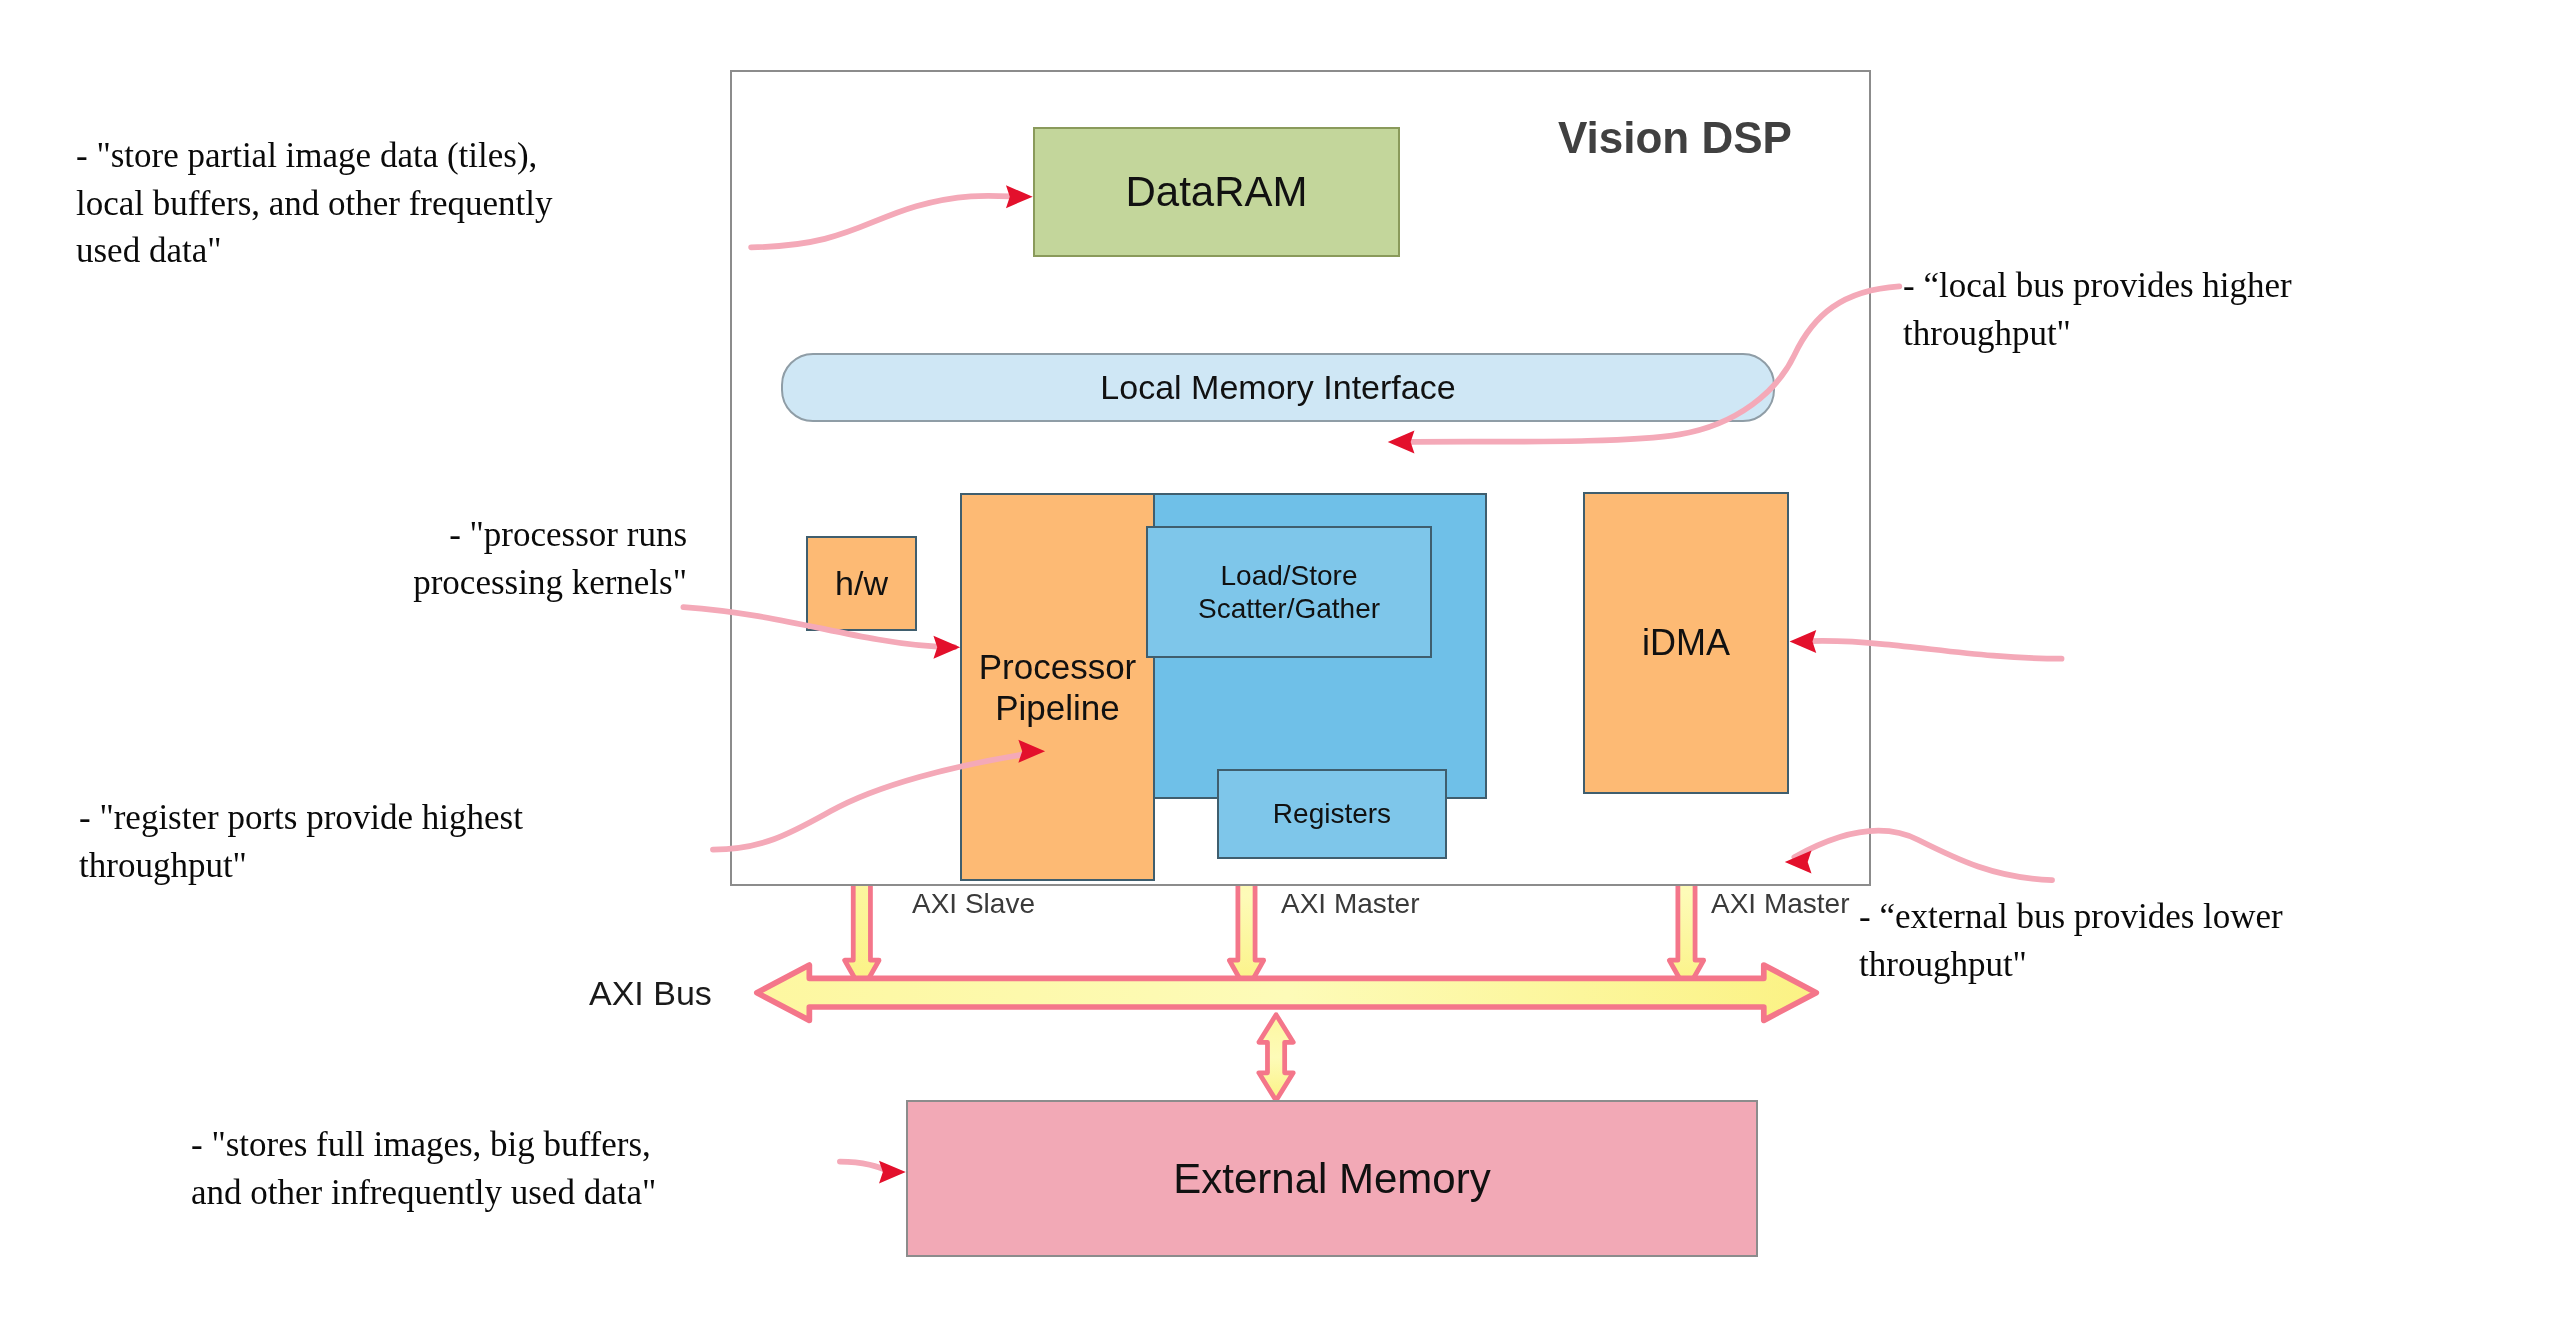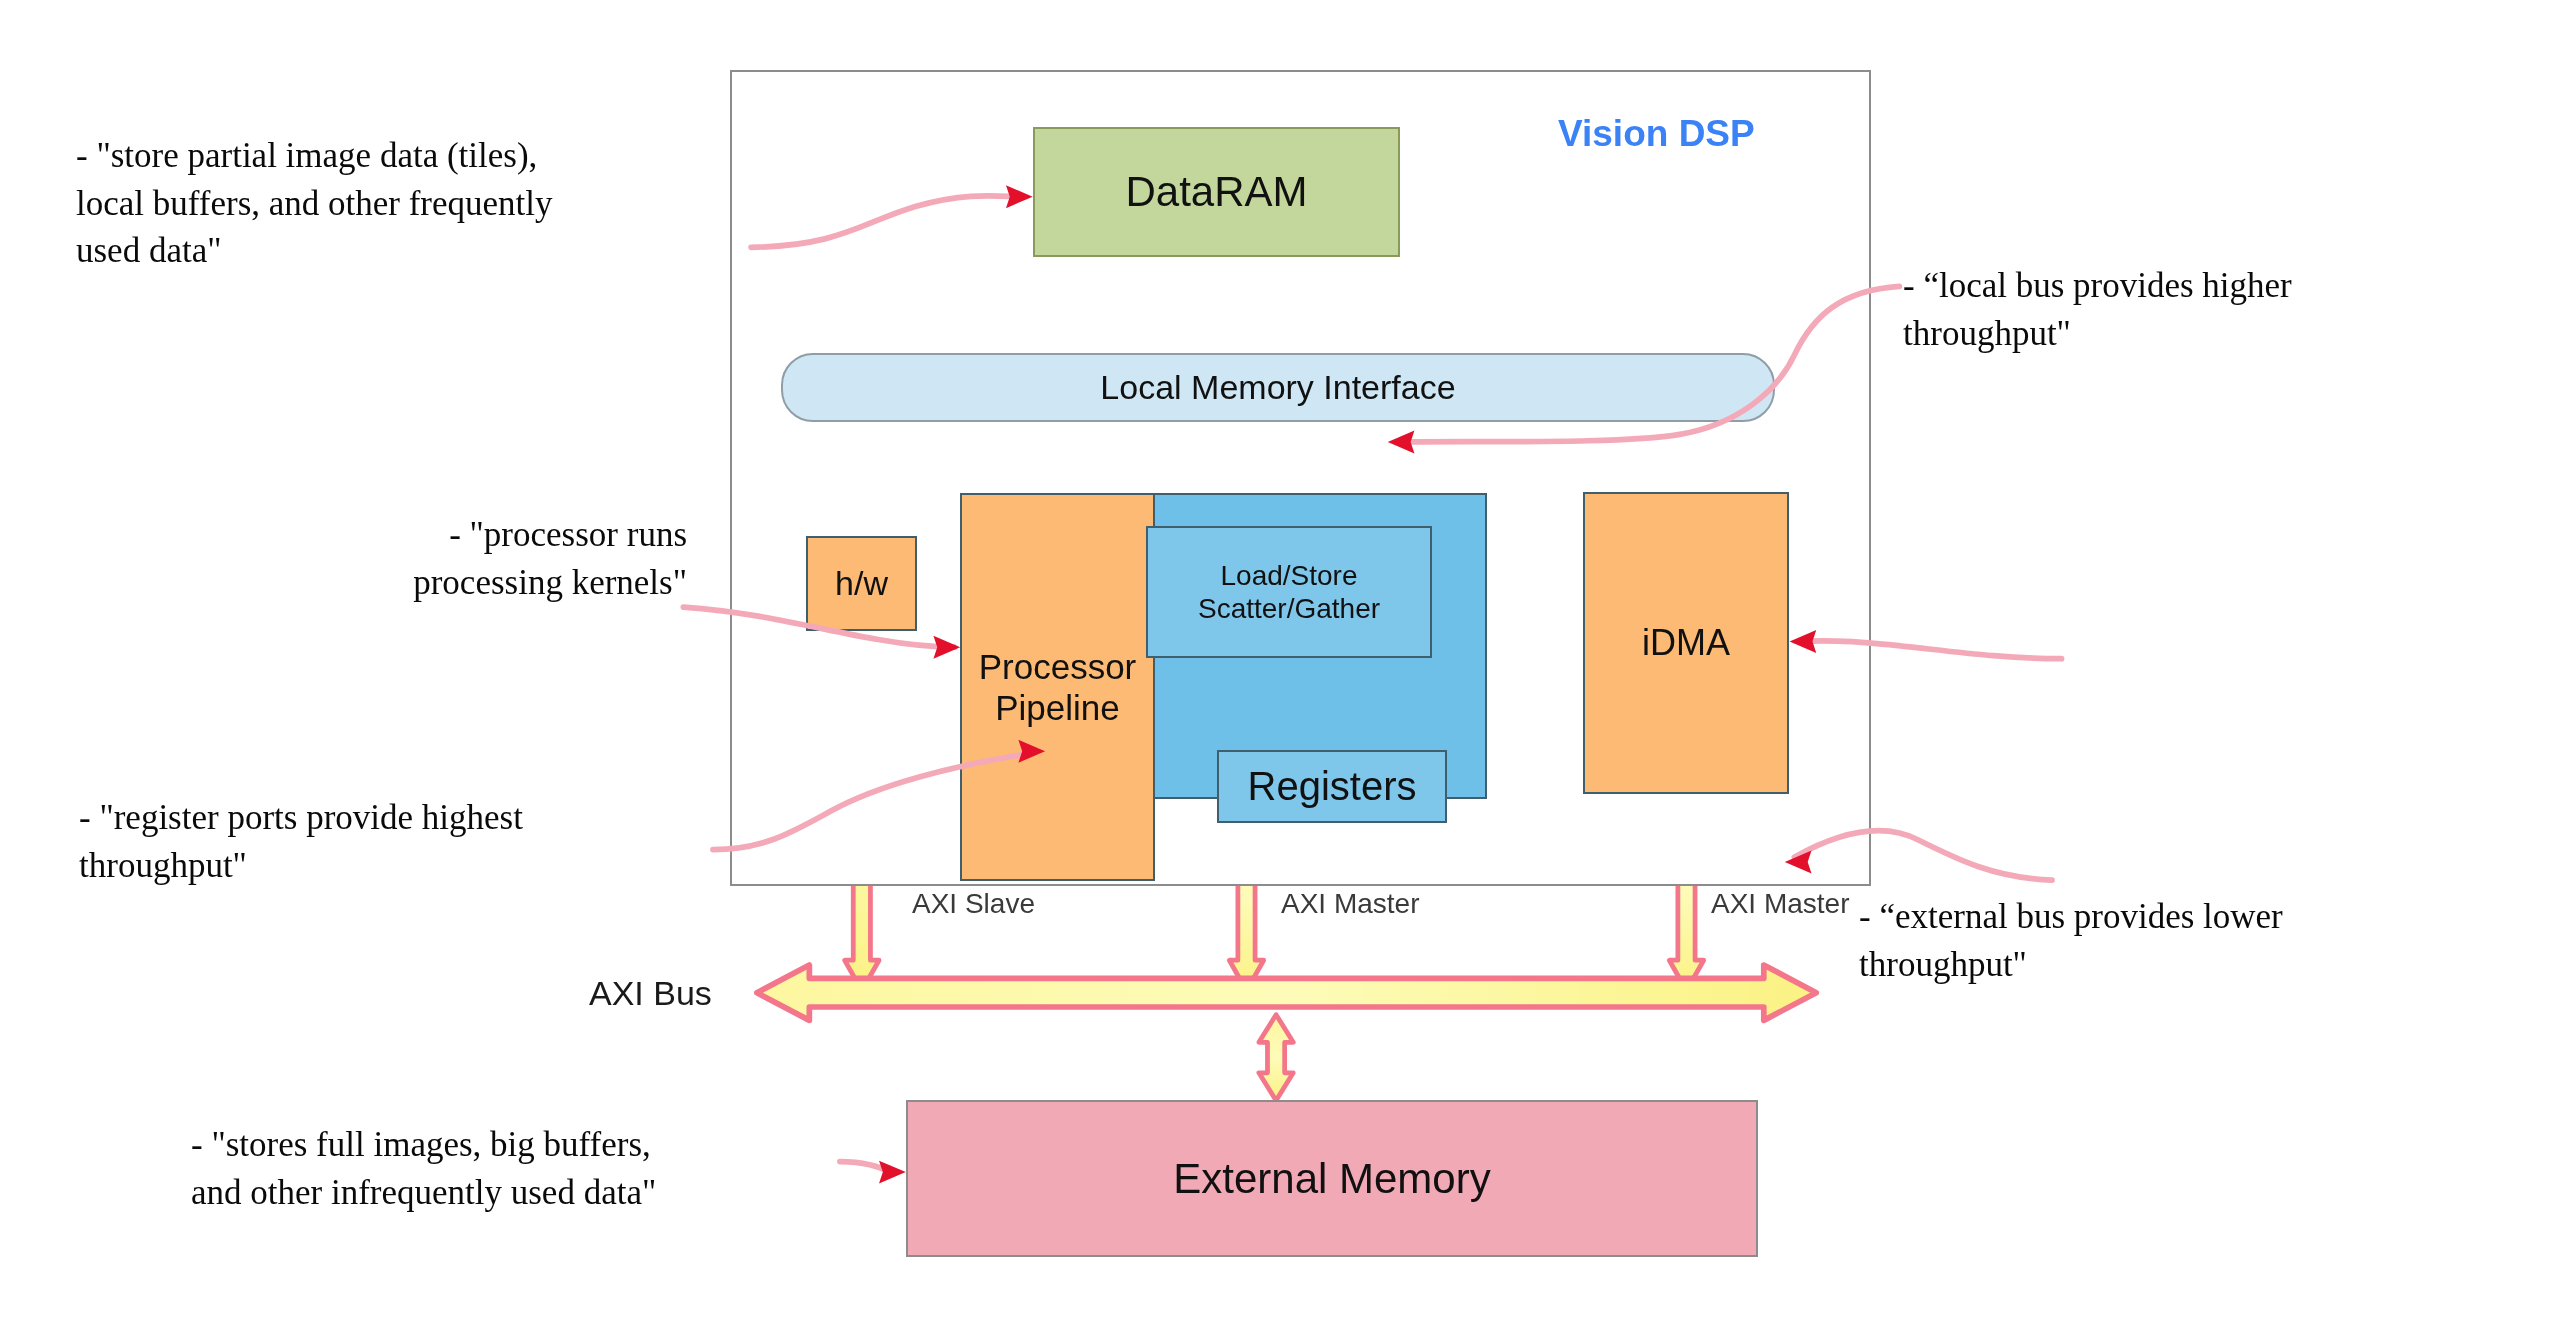--- a/index.html
+++ b/index.html
@@ -44,22 +44,22 @@
     position: absolute;
     box-sizing: border-box;
     border: 2.9px solid #8c8c8c;
     background: #ffffff;
   }
 
   #vision-dsp-title {
     position: absolute;
     font-family: "Liberation Sans", sans-serif;
     font-weight: bold;
-    font-size: 37px;
-    color: #3b82f6;
+    font-size: 44px;
+    color: #404040;
   }
 
   .box.dataram {
     background: #c3d69b;
     border: 2.9px solid #8a9a5b;
     font-size: 42px;
   }
   .box.lmi {
     background: #cfe7f5;
     border: 2.9px solid #8f9da6;
@@ -198,21 +198,21 @@
   <div class="box blue" style="left:806px; top:536px; width:111px; height:95px; font-size:34px;">h/w</div>
 
   <div class="box blue" style="left:960px; top:493px; width:527px; height:306px; background:#6fc0e8;"></div>
 
   <div class="box blue" style="left:960px; top:493px; width:195px; height:388px; border-right-width:2.9px; font-size:35px; line-height:1.18;">Processor
 Pipeline</div>
 
   <div class="box blue-inner" style="left:1146px; top:526px; width:286px; height:132px; font-size:28px; line-height:1.18;">Load/Store
 Scatter/Gather</div>
 
-  <div class="box blue-inner" style="left:1217px; top:750px; width:230px; height:73px; font-size:40px;">Registers</div>
+  <div class="box blue-inner" style="left:1217px; top:769px; width:230px; height:90px; font-size:28px;">Registers</div>
 
   <div class="box extmem" style="left:906px; top:1100px; width:852px; height:157px;">External Memory</div>
 
   <div class="box blue" style="left:1583px; top:492px; width:206px; height:302px; font-size:36px;">iDMA</div>
 
   <div id="axi-bus-label" style="left:589px; top:974px;">AXI Bus</div>
 
   <div class="sublabel" style="left:912px; top:888px;text-align:right;">AXI Slave</div>
   <div class="sublabel" style="left:1281px; top:888px;">AXI Master</div>
   <div class="sublabel" style="left:1711px; top:888px;">AXI Master</div>

